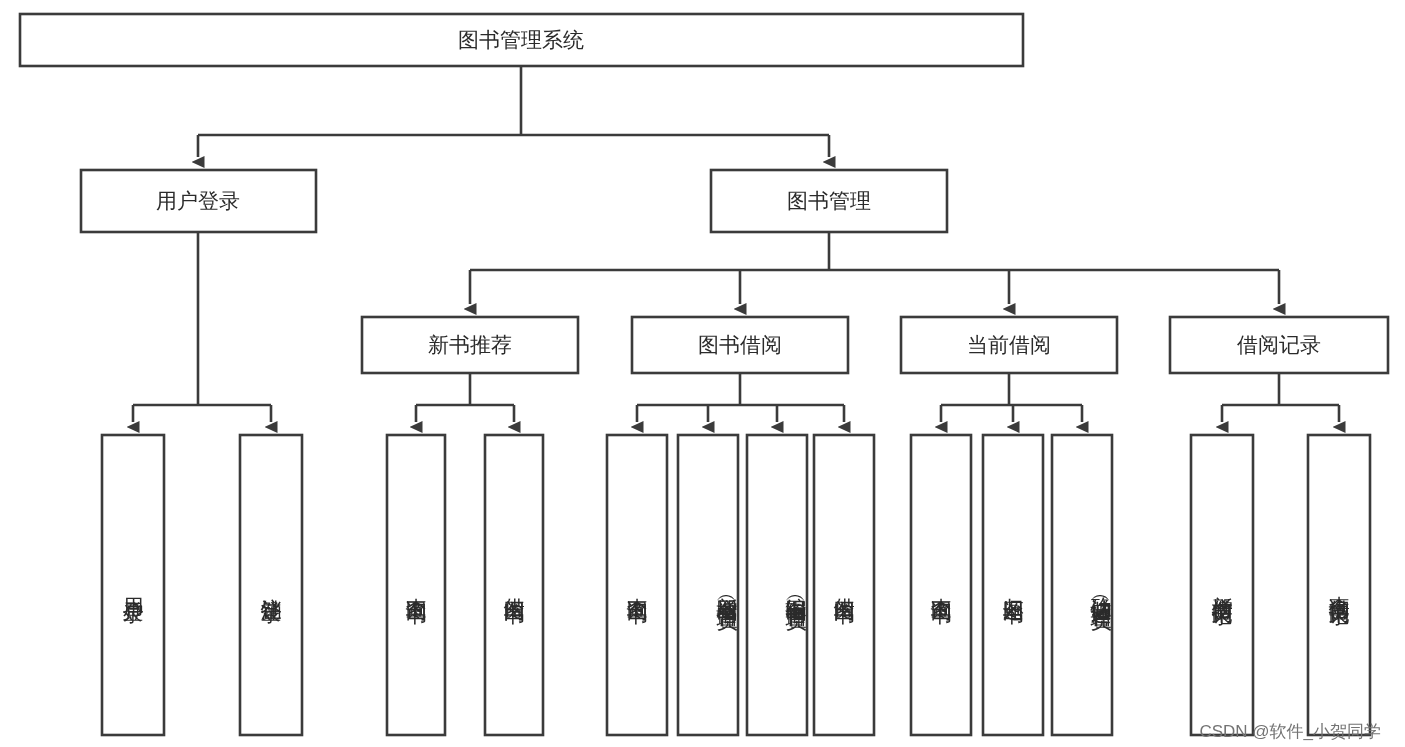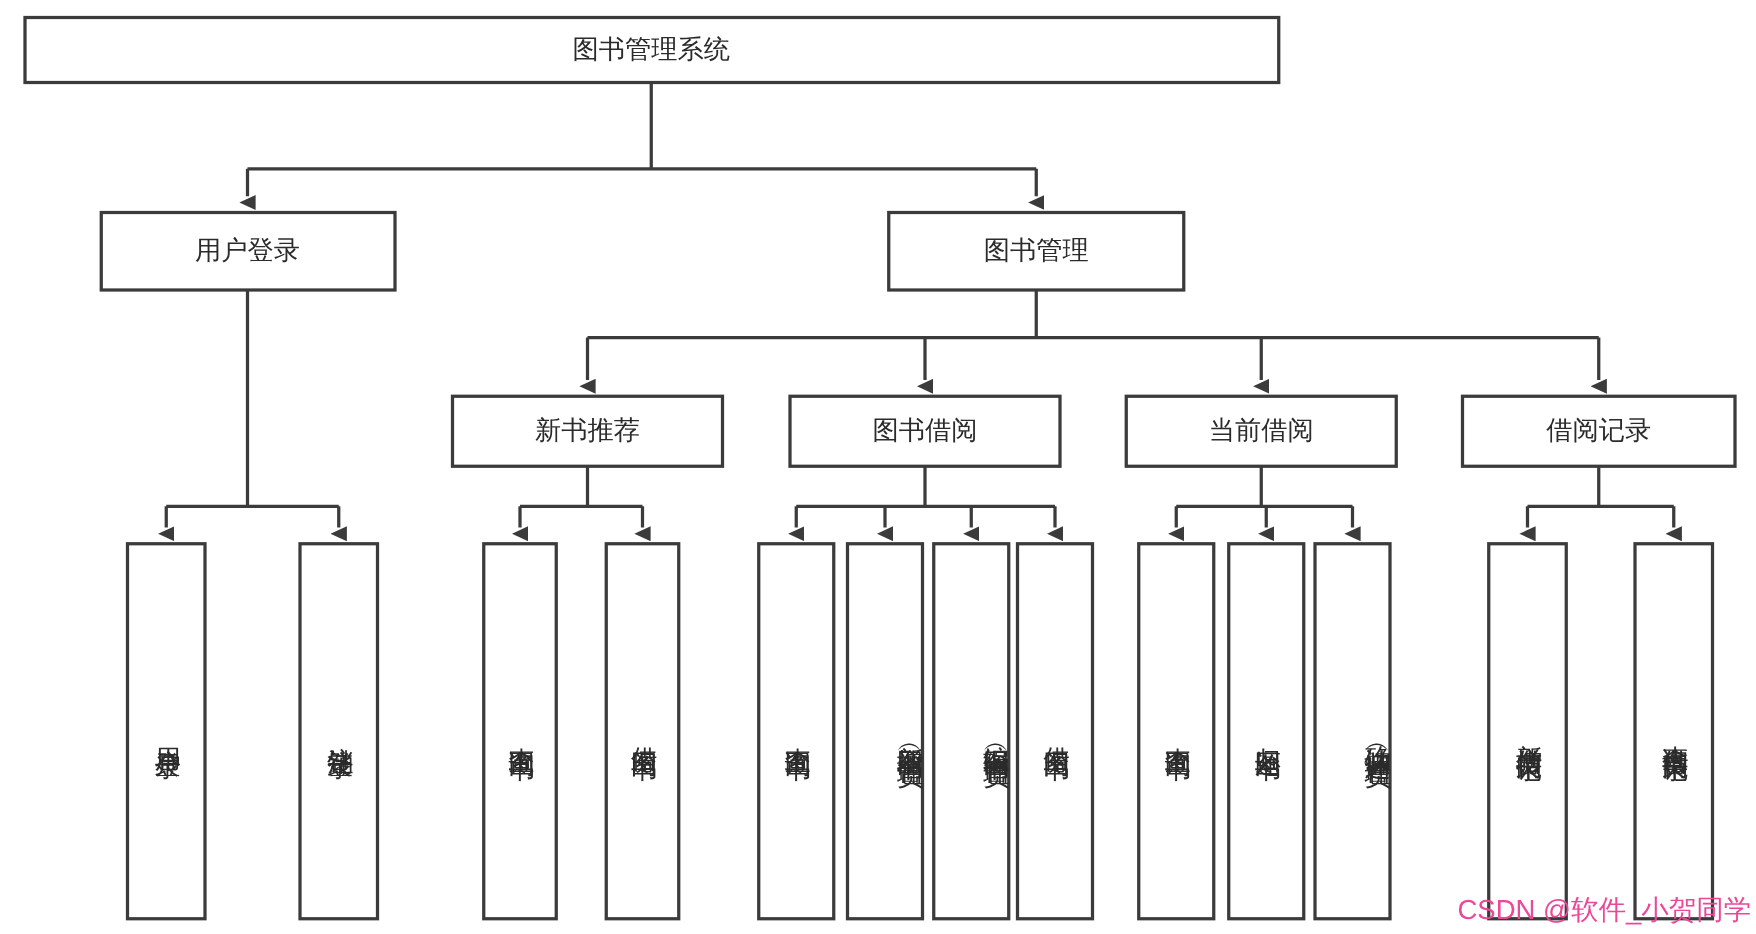--- a/index.html
+++ b/index.html
@@ -57,25 +57,25 @@
     font-size: 21px;
     line-height: 1.08;
     color: #2b2b2b;
     letter-spacing: 2px;
     white-space: nowrap;
     text-align: left;
     pointer-events: none;
   }
   .watermark {
     position: absolute;
-    right: 4px;
+    right: 24px;
     bottom: 4px;
     font-family: "Liberation Sans", "DejaVu Sans", sans-serif;
-    font-size: 22px;
-    color: #ec4899;
+    font-size: 17px;
+    color: #737373;
     white-space: nowrap;
     user-select: none;
   }
 </style>
 </head>
 <body>
 
 <div id="diagram-root">
 
   <svg class="flow" viewBox="0 0 1405 747">

